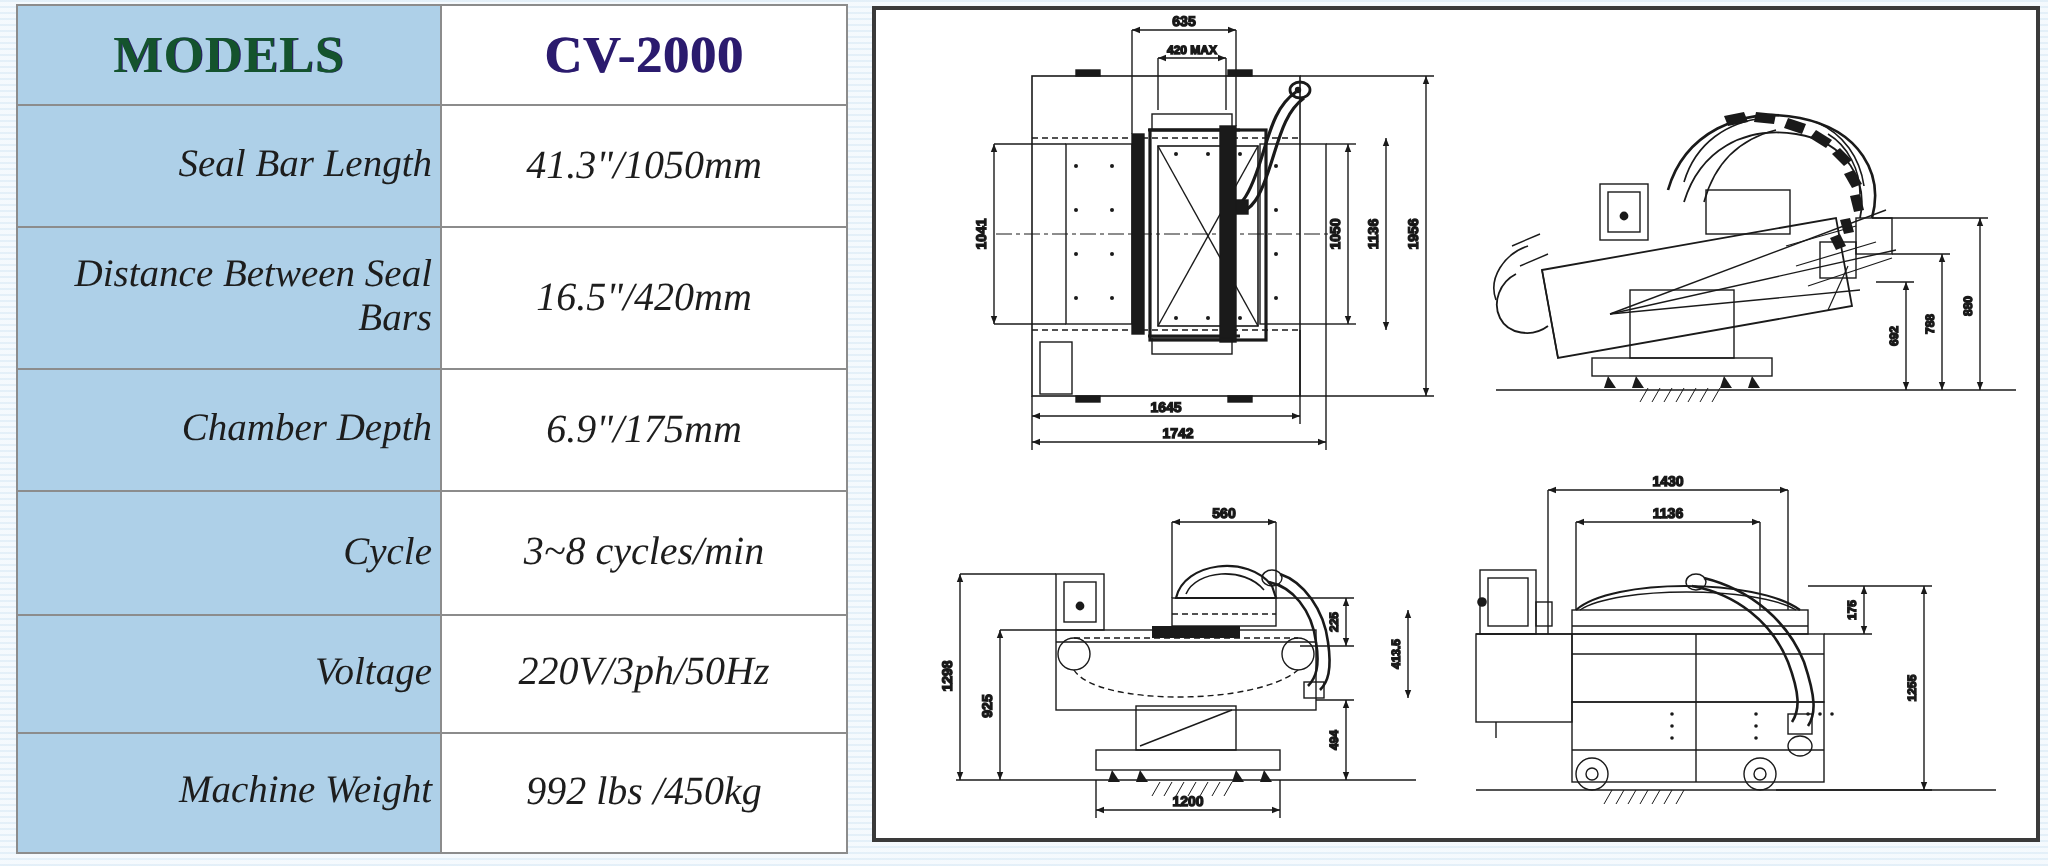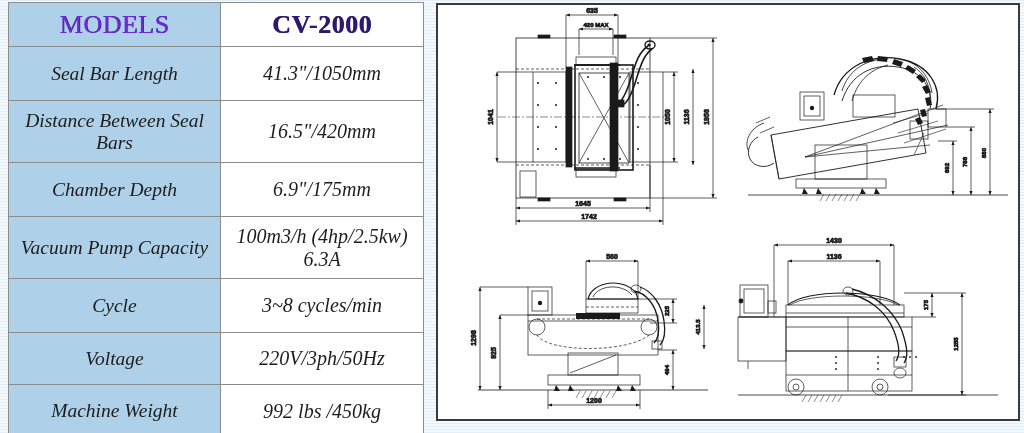--- a/index.html
+++ b/index.html
@@ -35,32 +35,33 @@
     font-size:20px;
     color:#1d1d1d;
     padding:2px 4px;
     line-height:1.12;
   }
   .spec-table col.c1{width:212px;}
   .spec-table col.c2{width:203px;}
   td.label{
     background:#aed0e8;
     font-size:19.5px;
+    text-align:right;
   }
   td.value{
     background:#ffffff;
     font-size:20px;
   }
   td.head{
     background:#aed0e8;
     font-style:normal;
-    font-weight:normal;
+    font-weight:bold;
     font-size:26px;
     letter-spacing:0.5px;
-    color:#6d28d9;
+    color:#14532d;
     text-shadow:0.5px 0 0 #2b1b6e;
   }
   td.head2{
     background:#ffffff;
     font-style:normal;
     font-weight:bold;
     font-size:26px;
     letter-spacing:0.5px;
     color:#2b1b6e;
     text-shadow:0.5px 0 0 #2b1b6e;
@@ -110,24 +111,20 @@
       <td class="label">Seal Bar Length</td>
       <td class="value">41.3"/1050mm</td>
     </tr>
     <tr class="r2">
       <td class="label">Distance Between Seal Bars</td>
       <td class="value">16.5"/420mm</td>
     </tr>
     <tr class="r3">
       <td class="label">Chamber Depth</td>
       <td class="value">6.9"/175mm</td>
-    </tr>
-    <tr class="r4">
-      <td class="label">Vacuum Pump Capacity</td>
-      <td class="value">100m3/h (4hp/2.5kw) 6.3A</td>
     </tr>
     <tr class="r5">
       <td class="label">Cycle</td>
       <td class="value">3~8 cycles/min</td>
     </tr>
     <tr class="r6">
       <td class="label">Voltage</td>
       <td class="value">220V/3ph/50Hz</td>
     </tr>
     <tr class="r7">

